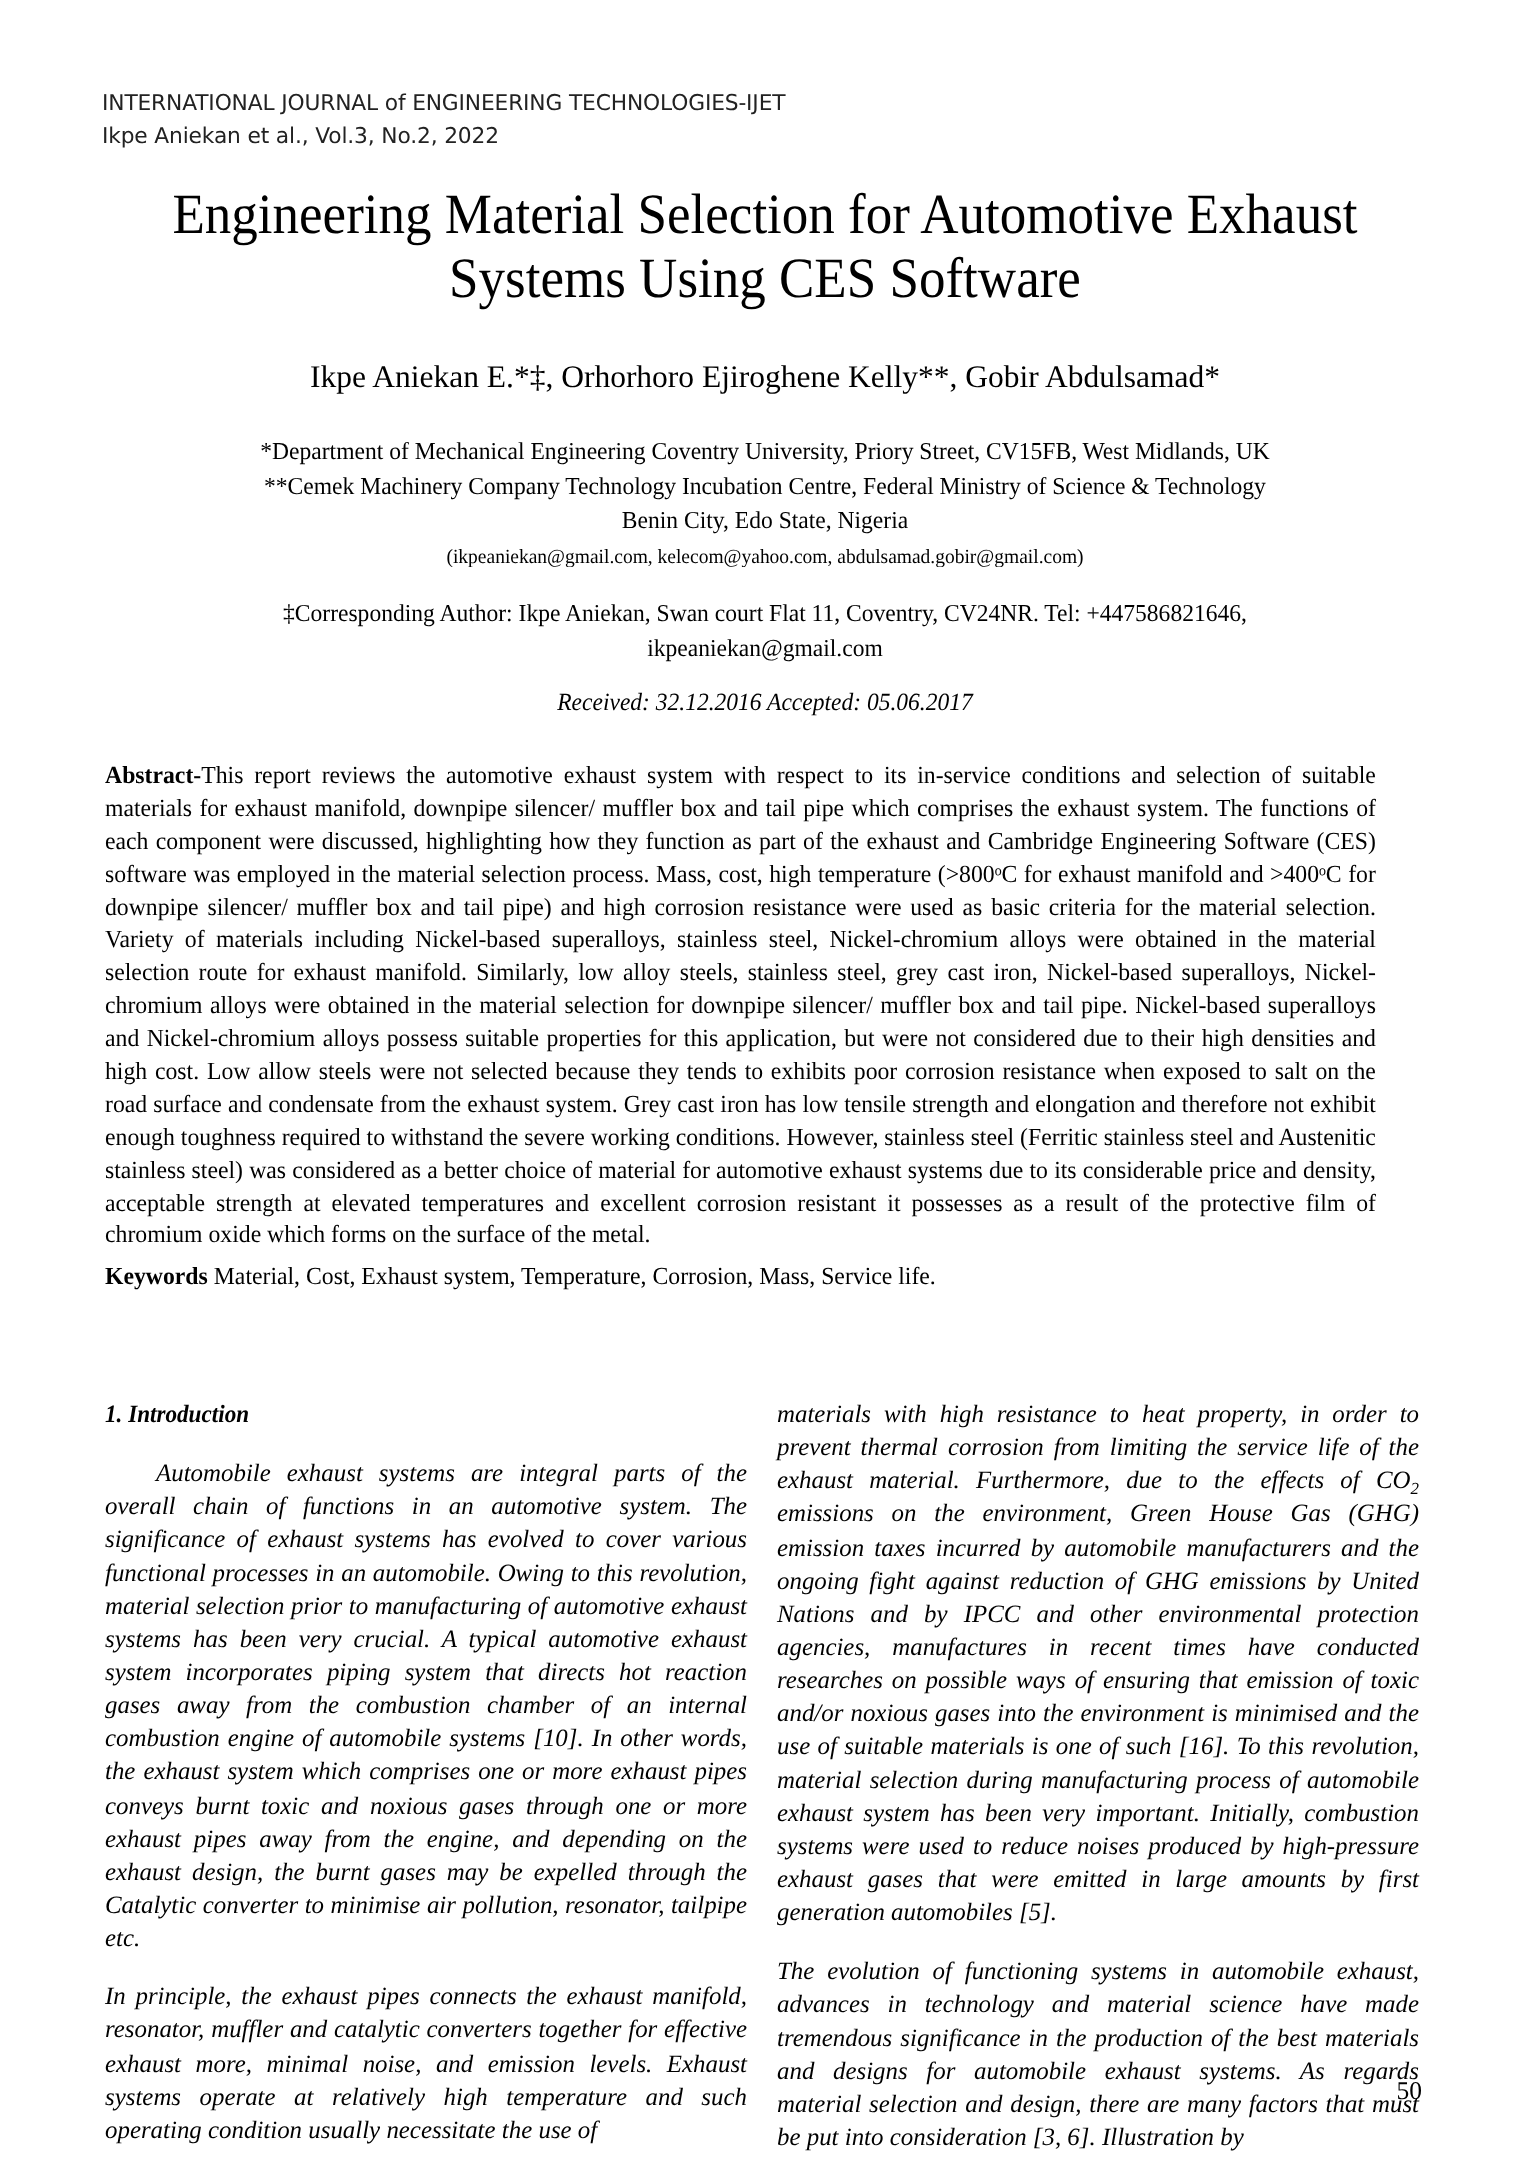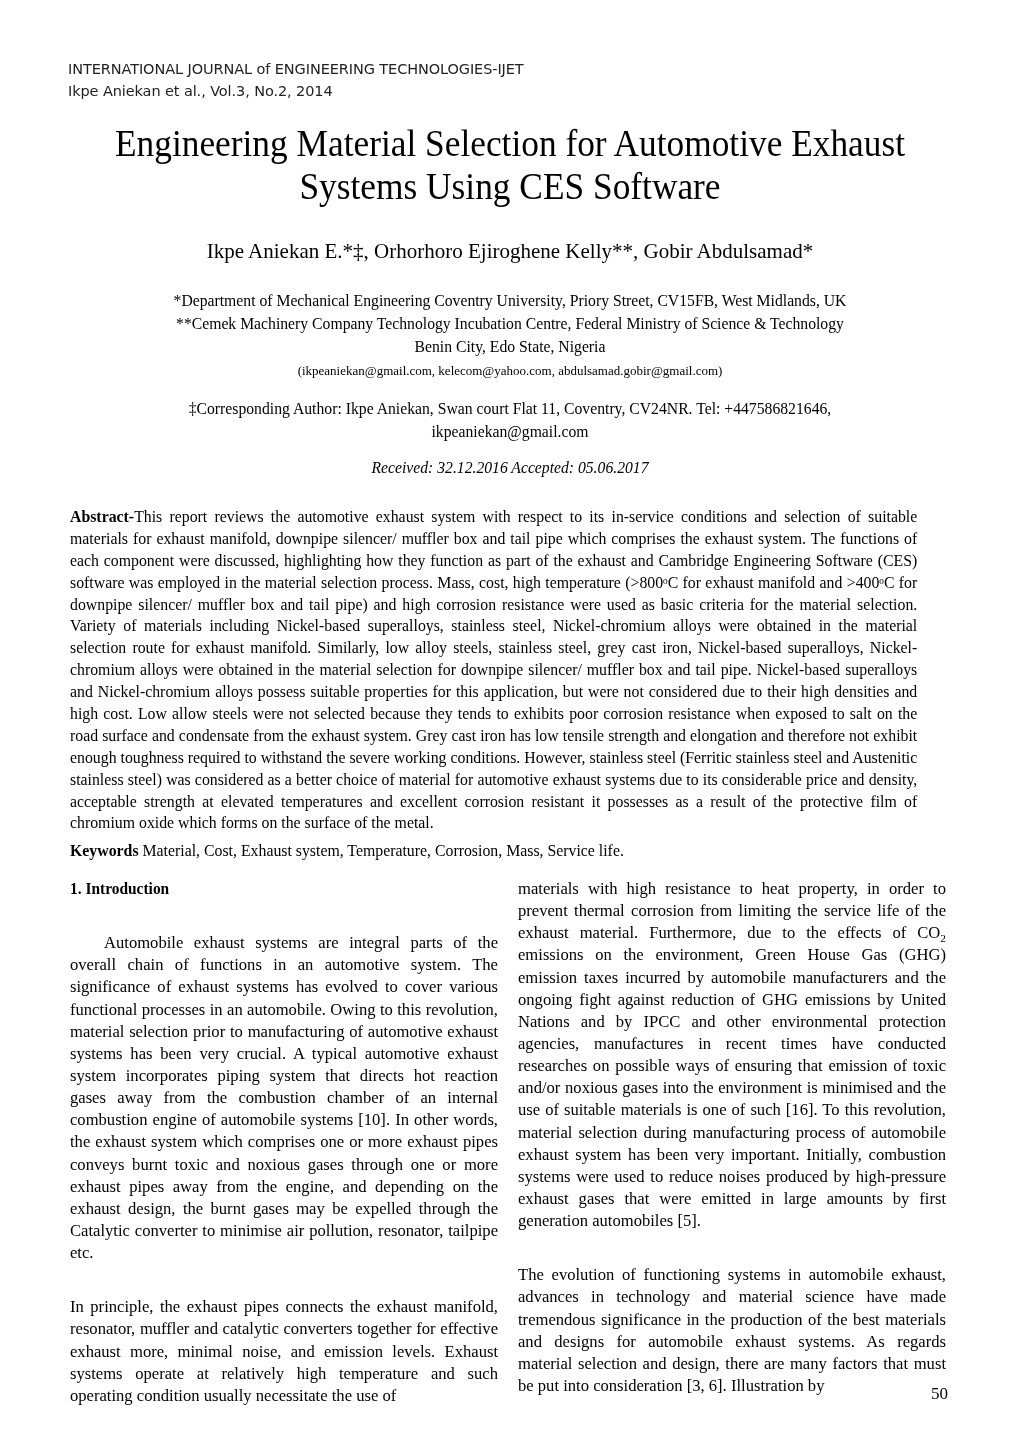--- a/index.html
+++ b/index.html
@@ -134,66 +134,67 @@
     font-size: 16.4px;
     line-height: 1.335;
     transform: scaleX(0.965);
     transform-origin: left top;
   }
   .keywords b { font-weight: bold; }
 
   
   .col {
     position: absolute;
-    top: 878px;
+    top: 932px;
     width: 428px;
     font-size: 16.6px;
     line-height: 1.335;
     text-align: justify;
     text-justify: inter-word;
+    font-style: italic;
   }
   .col.left  { left: 70px; }
   .col.right { left: 518px; }
 
   .section-heading {
     font-family: "Liberation Serif", "DejaVu Serif", serif;
     font-weight: bold;
     font-size: 16.6px;
     margin: 0 0 0 0;
     transform: scaleX(0.93);
     transform-origin: left top;
     text-align: left;
   }
 
   .col p {
     margin: 0;
     text-align: justify;
   }
-  .col p.gap-before { margin-top: 32px; }
+  .col p.gap-before { margin-top: 17px; }
   .col p.indent { text-indent: 34px; }
 
   
   .page-number {
     position: absolute;
     left: 0;
     top: 1338px;
     width: 948px;
     text-align: right;
     font-size: 17px;
     margin-top: 46px;
   }
 </style>
 </head>
 <body>
 
 <div class="page">
 
   <div class="journal-header">
     <span>INTERNATIONAL JOURNAL of ENGINEERING TECHNOLOGIES-IJET</span>
-    <span class="line2">Ikpe Aniekan et al., Vol.3, No.2, 2014</span>
+    <span class="line2">Ikpe Aniekan et al., Vol.3, No.2, 2022</span>
   </div>
 
   <h1 class="paper-title">Engineering Material Selection for Automotive Exhaust Systems Using CES Software</h1>
 
   <div class="authors">
     <span>Ikpe Aniekan E.*‡, Orhorhoro Ejiroghene Kelly**, Gobir Abdulsamad*</span>
   </div>
 
   <div class="affiliations">
     <div>*Department of Mechanical Engineering Coventry University, Priory Street, CV15FB, West Midlands, UK</div>

